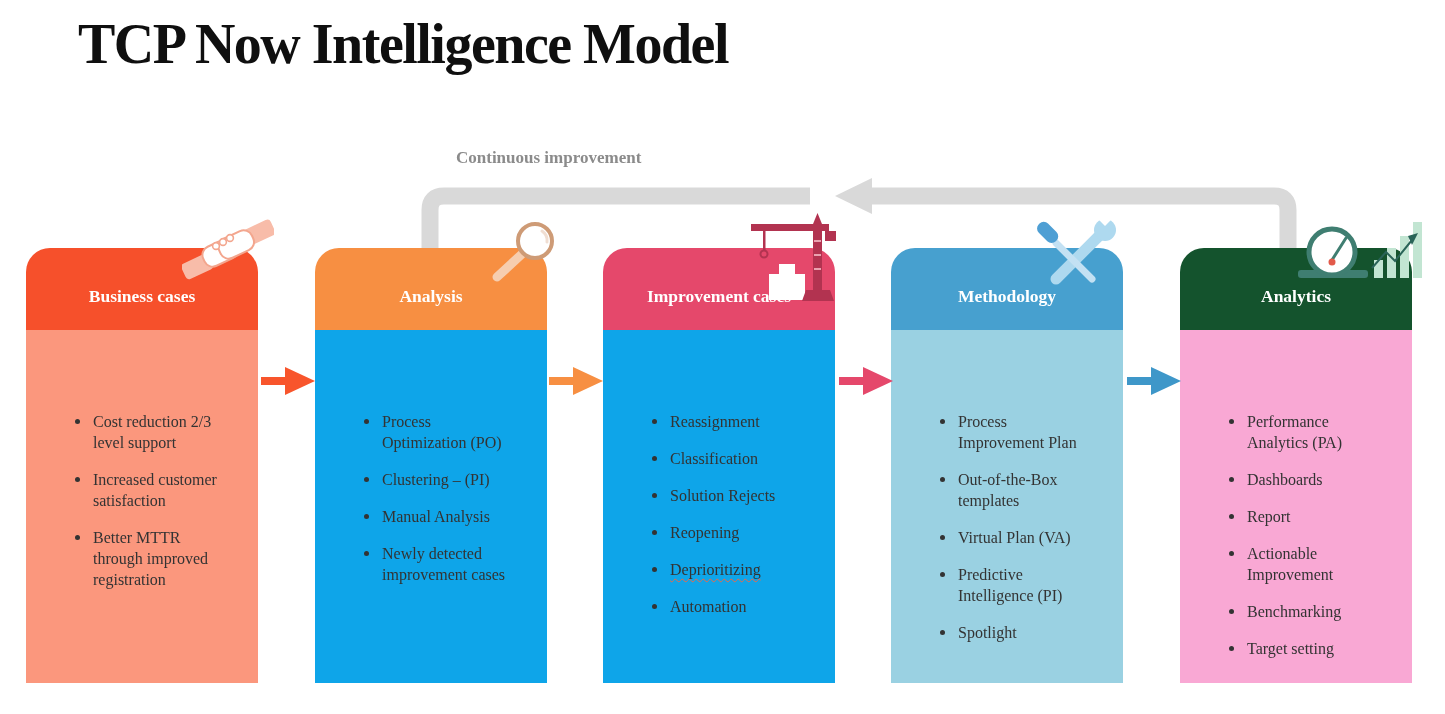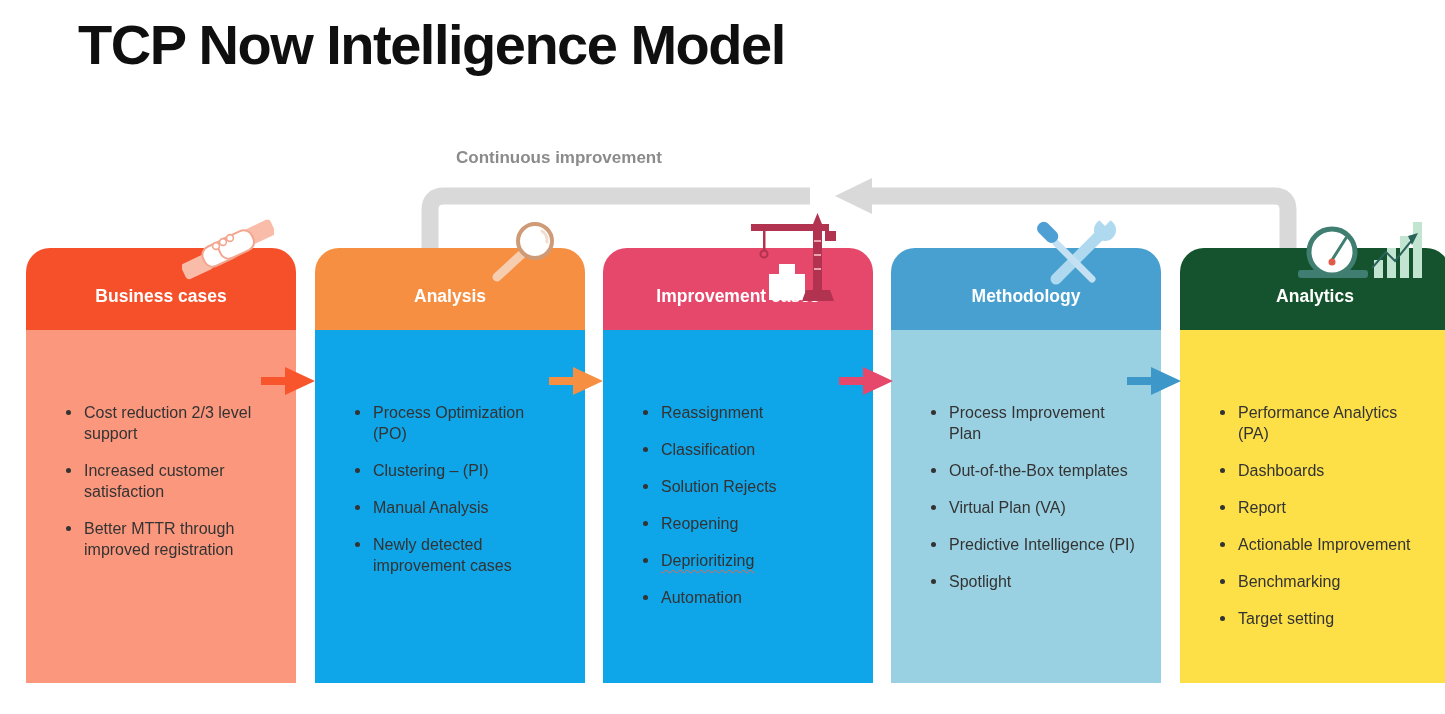--- a/index.html
+++ b/index.html
@@ -1,28 +1,28 @@
 <!DOCTYPE html>
 <html><head>
 <meta charset="utf-8">
 <style>
   html,body{margin:0;padding:0;background:#fff;}
   .canvas{position:relative;width:1445px;height:714px;background:#ffffff;
-          font-family:Liberation Sans, sans-serif;overflow:hidden;}
+          font-family:Liberation Serif, serif;overflow:hidden;}
   .page-title{position:absolute;left:78px;top:12px;font-size:56px;font-weight:800;
               color:#0f0f0f;letter-spacing:-1.5px;}
   .loop-label{position:absolute;left:456px;top:148px;font-size:17px;font-weight:700;color:#8b8b8b;}
   .loop-svg{position:absolute;left:410px;top:165px;z-index:0;}
-  .column{position:absolute;top:248px;width:270px;height:435px;z-index:1;}
+  .column{position:absolute;top:248px;width:232px;height:435px;z-index:1;}
   .c1{left:26px}.c2{left:315px}.c3{left:603px}.c4{left:891px}.c5{left:1180px}
   .col-header{position:relative;height:82px;border-radius:24px 24px 0 0;
               display:flex;align-items:center;justify-content:center;}
   .col-title{color:#ffffff;font-size:17.5px;font-weight:700;margin-top:14px;}
   .col-body{height:353px;padding:64px 16px 0 32px;box-sizing:border-box;}
-  ul.bullets{list-style:none;margin:8px;padding:0;}
+  ul.bullets{list-style:none;margin:17px;padding:0;}
   ul.bullets li{position:relative;padding-left:18px;margin-bottom:16px;
                 font-size:16px;line-height:21px;color:#333333;}
   ul.bullets li::before{content:"";position:absolute;left:0;top:8px;width:5px;height:5px;
                         border-radius:50%;background:#333333;}
   .misspelled span{text-decoration:underline;text-decoration-style:wavy;
                    text-decoration-color:#e8684a;text-decoration-thickness:1px;
                    text-underline-offset:3px;}
   .icon{position:absolute;z-index:3;pointer-events:none;}
   .flow-arrow{position:absolute;top:367px;z-index:2;}
 </style>
@@ -143,21 +143,21 @@
       <polyline points="74,60 88,44 97,53 114,32" fill="none" stroke="#2A6458" stroke-width="2"></polyline>
       <polygon points="110,28 120,25 114,37" fill="#2A6458"></polygon>
       <rect x="0" y="62" width="70" height="8" rx="3" fill="#3F7E71"></rect>
       <circle cx="34" cy="44" r="23" fill="#ffffff" stroke="#3F7E71" stroke-width="5"></circle>
       <line x1="34" y1="52" x2="48" y2="30" stroke="#3F7E71" stroke-width="3" stroke-linecap="round"></line>
       <circle cx="34" cy="54" r="3.5" fill="#E25A4A"></circle>
     </svg>
     <div class="col-header" style="background-color: #14532d;">
       <span class="col-title">Analytics</span>
     </div>
-    <div class="col-body" style="background-color: #fde047;">
+    <div class="col-body" style="background-color: #f9a8d4;">
       <ul class="bullets">
         <li><span>Performance Analytics (PA)</span></li>
         <li><span>Dashboards</span></li>
         <li><span>Report</span></li>
         <li><span>Actionable Improvement</span></li>
         <li><span>Benchmarking</span></li>
         <li><span>Target setting</span></li>
       </ul>
     </div>
   </div>

